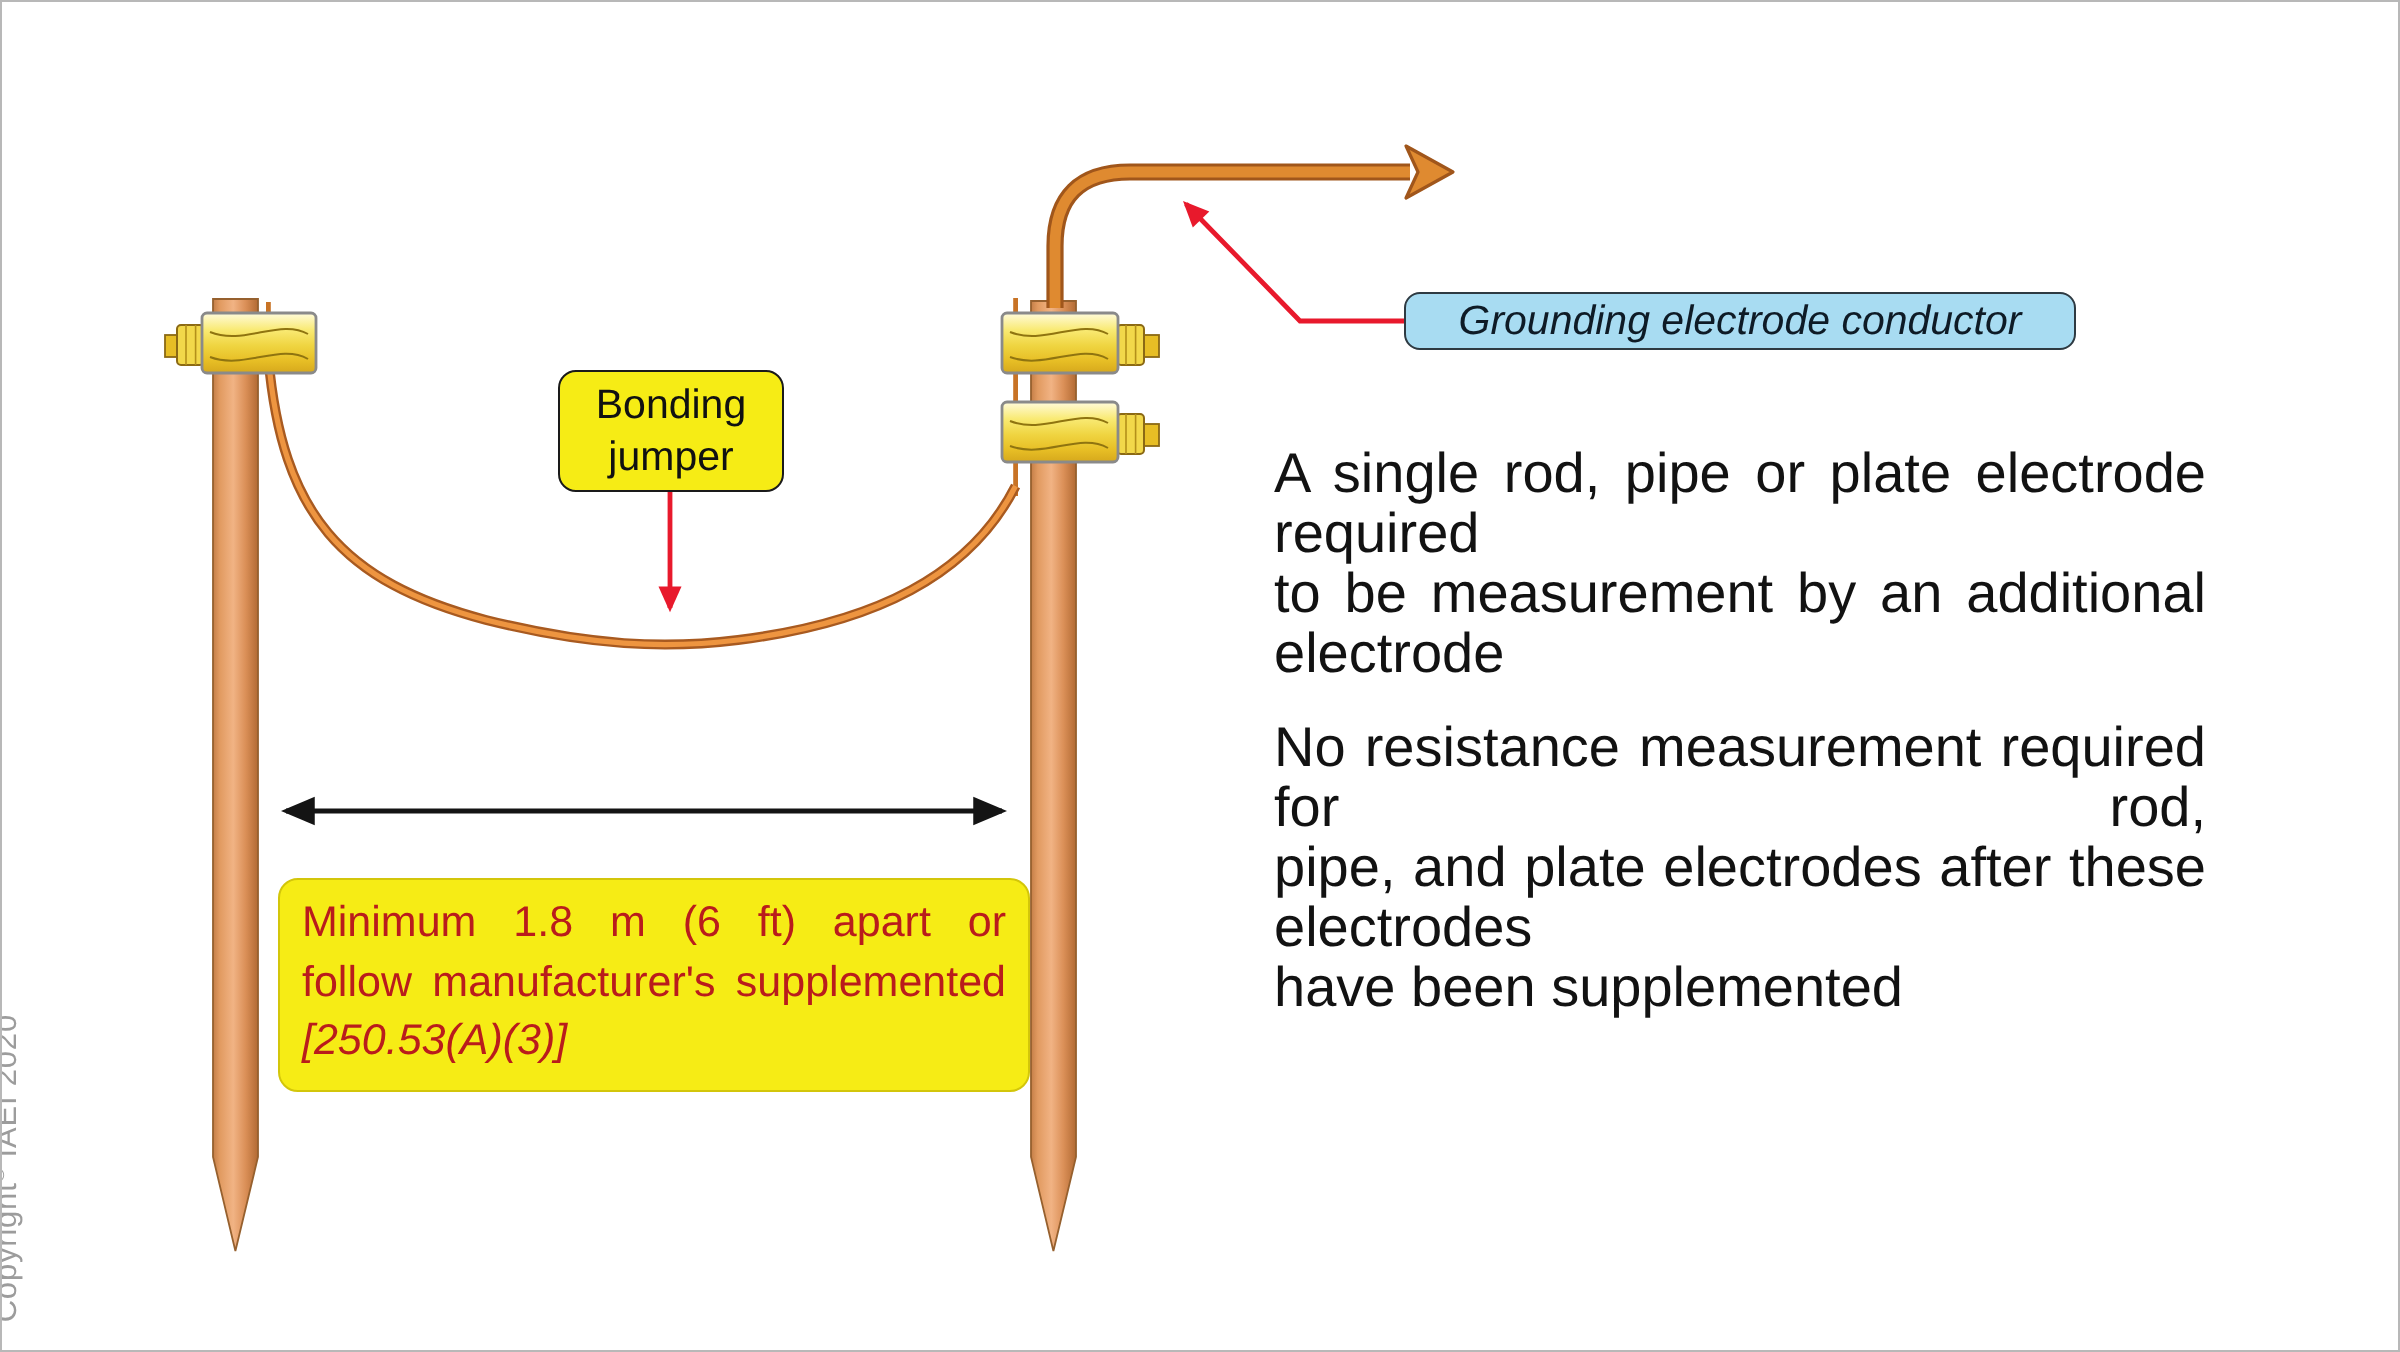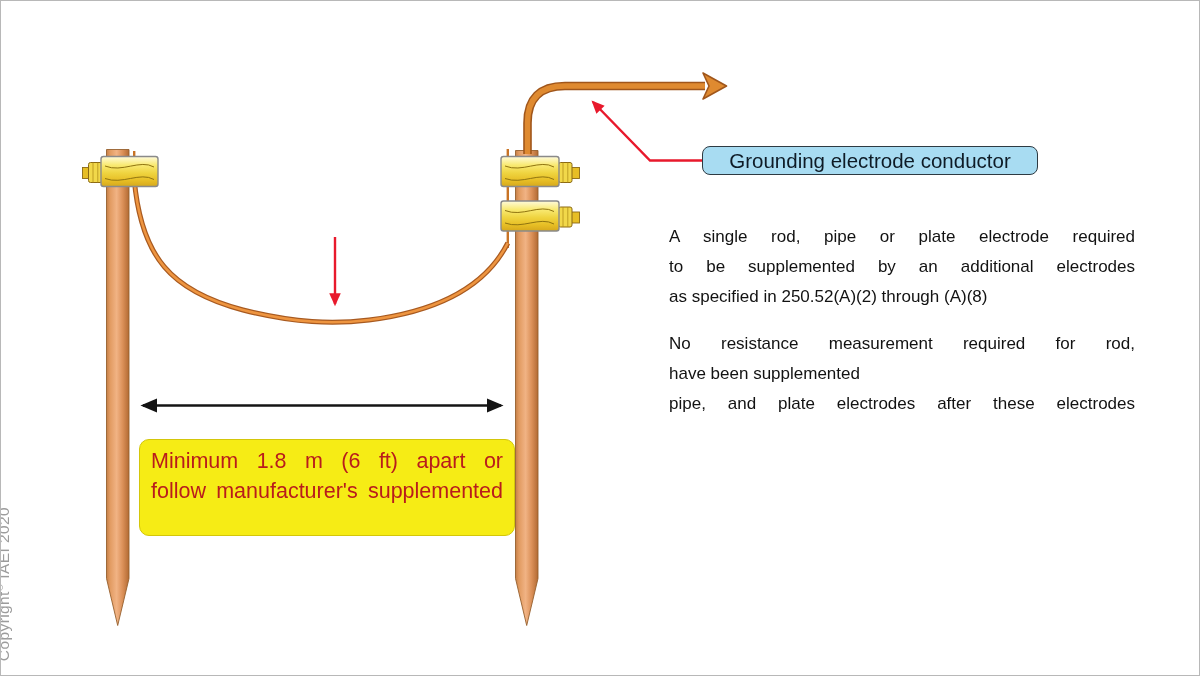--- a/index.html
+++ b/index.html
@@ -17,37 +17,37 @@
     color:#141414; transform:scaleX(0.87); transform-origin:center; white-space:nowrap;
   }
 
   .callout {
     position:absolute; display:flex; align-items:center; justify-content:center;
     text-align:center;
   }
   .callout-blue {
     left:701px; top:145px; width:336px; height:29px;
     background:#A8DCF2; border:1.5px solid #2E3A42; border-radius:8px;
-    font-size:20.5px; color:#0E1B26;
+    font-size:20.5px; color:#0E1B26;font-style:italic;
   }
   .callout-yellow {
     left:278px; top:184px; width:113px; height:61px;
     background:#F6EC15; border:1.7px solid #1a1a1a; border-radius:9px;
     font-size:20.5px; line-height:26px; color:#111;
   }
 
   .note-box {
     position:absolute; left:138px; top:438px; width:376px; min-height:97px;
     background:#F6EC15; border:1.2px solid #d3c60a; border-radius:10px;
     padding:7px 11px 9px 11px; font-size:21.5px; line-height:29.5px; color:#b91c1c;
   }
   .note-box .ref { font-style:italic; }
 
   .right-col { position:absolute; left:636px; top:221px; width:466px;
-    font-size:17px; line-height:30px; color:#121212;margin-left:32px; }
+    font-size:28px; line-height:30px; color:#121212; }
   .right-col .para + .para { margin-top:17px; }
 
   .tline { white-space:nowrap; }
   .stretch { text-align:justify; text-align-last:justify; white-space:normal; }
 
   .copyright {
     position:absolute; left:12px; bottom:14px;
     transform:rotate(-90deg); transform-origin:left bottom;
     font-size:15.5px; color:#9C9C9C; letter-spacing:0.4px; white-space:nowrap;
   }
@@ -130,38 +130,41 @@
 
     <path d="M701,159.5 H649 L592,101" fill="none" stroke="#E8192C" stroke-width="2.4" marker-end="url(#aRed)"></path>
     <path d="M334,236 V303" fill="none" stroke="#E8192C" stroke-width="2.4" marker-end="url(#aRed)"></path>
   </svg>
 
 
   <div class="callout callout-blue">
     <span>Grounding electrode conductor</span>
   </div>
 
+  <div class="callout callout-yellow">
+    <span class="stretch" style="white-space:normal; text-align:center; text-align-last:center;">Bonding jumper</span>
+  </div>
 
   <div class="note-box">
     <div>
         <div class="tline stretch">Minimum 1.8 m (6 ft) apart or</div>
         <div class="tline stretch">follow manufacturer's supplemented</div>
       </div>
+    <div class="ref">[250.53(A)(3)]</div>
   </div>
 
   <div class="right-col">
     <div class="para">
         <div class="tline stretch">A single rod, pipe or plate electrode required</div>
-        <div class="tline stretch">to be supplemented by an additional electrodes</div>
-        <div class="tline">as specified in 250.52(A)(2) through (A)(8)</div>
+        <div class="tline stretch">to be measurement by an additional electrode</div>
       </div>
     <div class="para">
         <div class="tline stretch">No resistance measurement required for rod,</div>
+        <div class="tline stretch">pipe, and plate electrodes after these electrodes</div>
         <div class="tline">have been supplemented</div>
-        <div class="tline stretch">pipe, and plate electrodes after these electrodes</div>
       </div>
   </div>
 
   <div class="copyright">
     <span>Copyright</span><sup>©</sup>
     <span>IAEI 2020</span>
   </div>
 
 </div>
 

